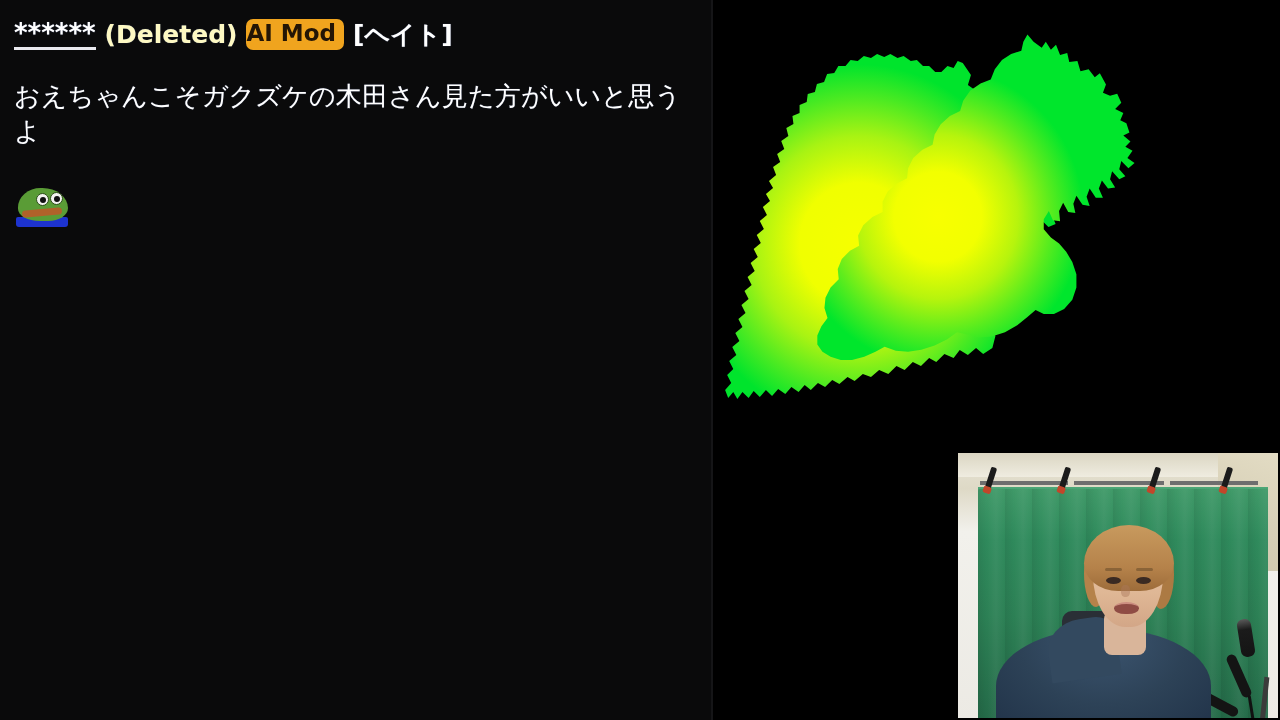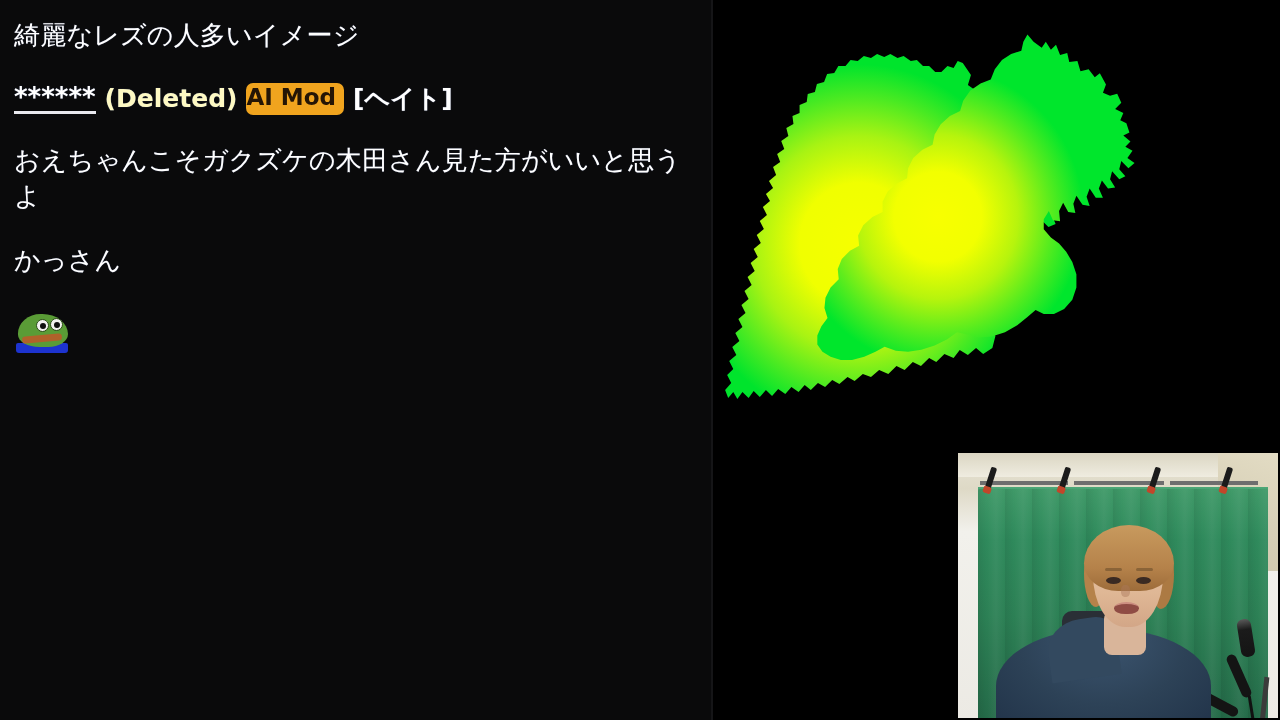--- a/index.html
+++ b/index.html
@@ -488,34 +488,32 @@
                 105,157 110,147 119,139 129,134 131,124 137,114
                 146,106 156,101 159,91 166,81 176,74 186,70
                 190,60 197,51 206,45 216,42 218,33 222,26" transform="translate(90,8) scale(1.02,1.02)"></polygon>
     </svg>
   </div>
 
   <div id="chat-panel">
 
 
 
-    <p class="chat-msg">綺麗なレズの人多いイメージ</p>
 
 
     <div class="mod-row">
       <span class="stars">******</span>
       <span class="deleted-label">(Deleted)</span>
       <span class="ai-badge">AI Mod</span>
       <span class="hate-tag">[ヘイト]</span>
     </div>
 
 
     <p class="chat-msg">おえちゃんこそガクズケの木田さん見た方がいいと思うよ</p>
 
-    <p class="chat-msg tight">かっさん</p>
 
     <div class="emote-row">
       <span class="emote">
         <span class="pepe-base"></span>
         <span class="pepe-head"></span>
         <span class="pepe-mouth"></span>
         <span class="pepe-eye l"></span>
         <span class="pepe-eye r"></span>
         <span class="pepe-pupil l"></span>
         <span class="pepe-pupil r"></span>

